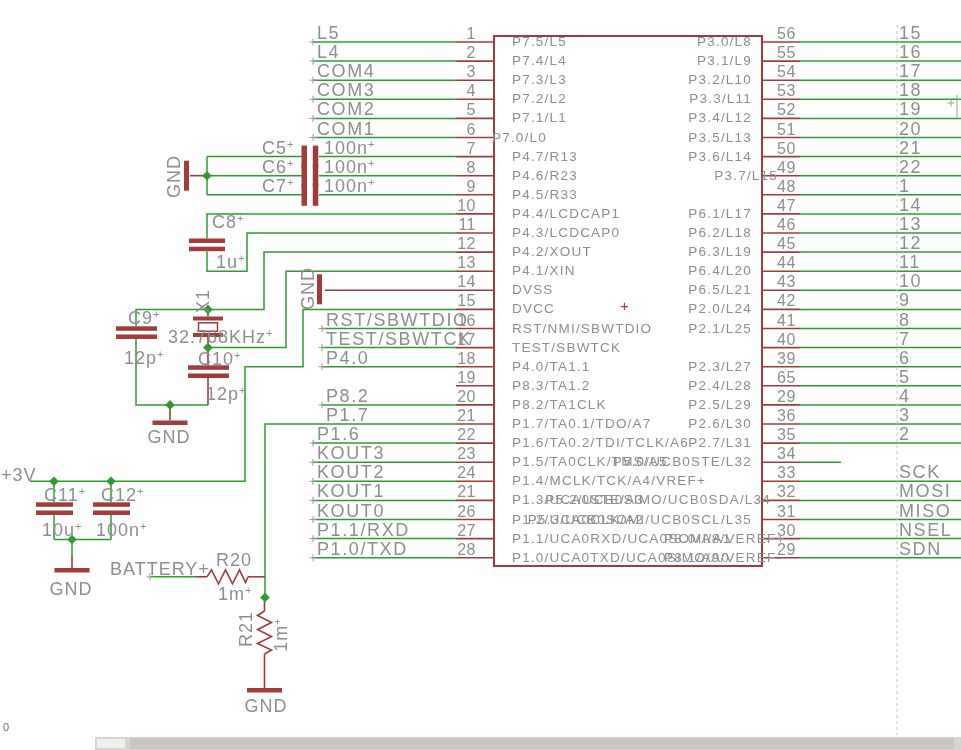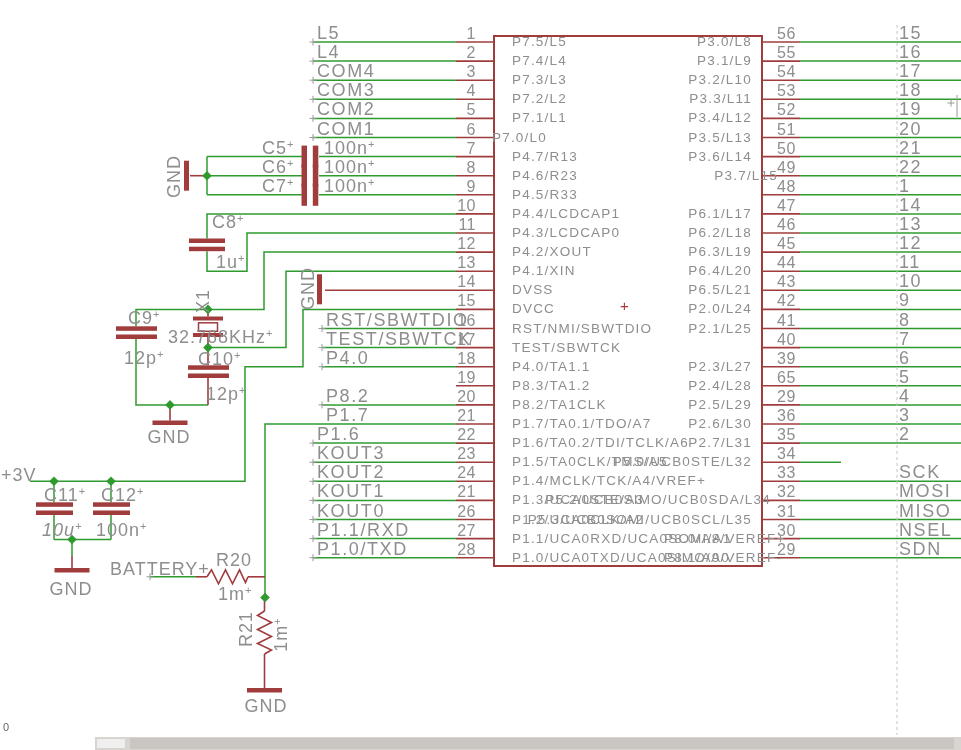--- a/index.html
+++ b/index.html
@@ -231,21 +231,21 @@
   <div class="lbl complbl" style="left:128px;top:309px;"><span>C9</span><span class="om">+</span></div>
   <div class="lbl complbl" style="left:124px;top:349px;"><span>12p</span><span class="om">+</span></div>
 
   <div class="lbl complbl" style="left:198px;top:350px;"><span>C10</span><span class="om">+</span></div>
   <div class="lbl complbl" style="left:206px;top:385px;"><span>12p</span><span class="om">+</span></div>
 
   <div class="lbl complbl rot ctr" style="left:183px;top:292px;width:40px;"><span>X1</span></div>
   <div class="lbl complbl" style="left:168px;top:328px;"><span>32.768KHz</span><span class="om">+</span></div>
 
   <div class="lbl complbl" style="left:44px;top:486px;"><span>C11</span><span class="om">+</span></div>
-  <div class="lbl complbl" style="left:42px;top:521px;font-style:italic;"><span>10u</span><span class="om">+</span></div>
+  <div class="lbl complbl" style="left:42px;top:521px;"><span>10u</span><span class="om">+</span></div>
   <div class="lbl complbl" style="left:101px;top:486px;"><span>C12</span><span class="om">+</span></div>
   <div class="lbl complbl" style="left:96px;top:521px;"><span>100n</span><span class="om">+</span></div>
 
   <div class="lbl complbl" style="left:216px;top:551px;"><span>R20</span></div>
   <div class="lbl complbl" style="left:218px;top:585px;"><span>1m</span><span class="om">+</span></div>
   <div class="lbl complbl rot ctr" style="left:226px;top:620px;width:40px;"><span>R21</span></div>
   <div class="lbl complbl rot ctr" style="left:261px;top:626px;width:40px;"><span>1m</span><span class="om">+</span></div>
 
   <div class="lbl complbl rot ctr" style="left:154px;top:169px;width:40px;">GND</div>
   <div class="lbl complbl rot ctr" style="left:288px;top:281px;width:40px;">GND</div>

